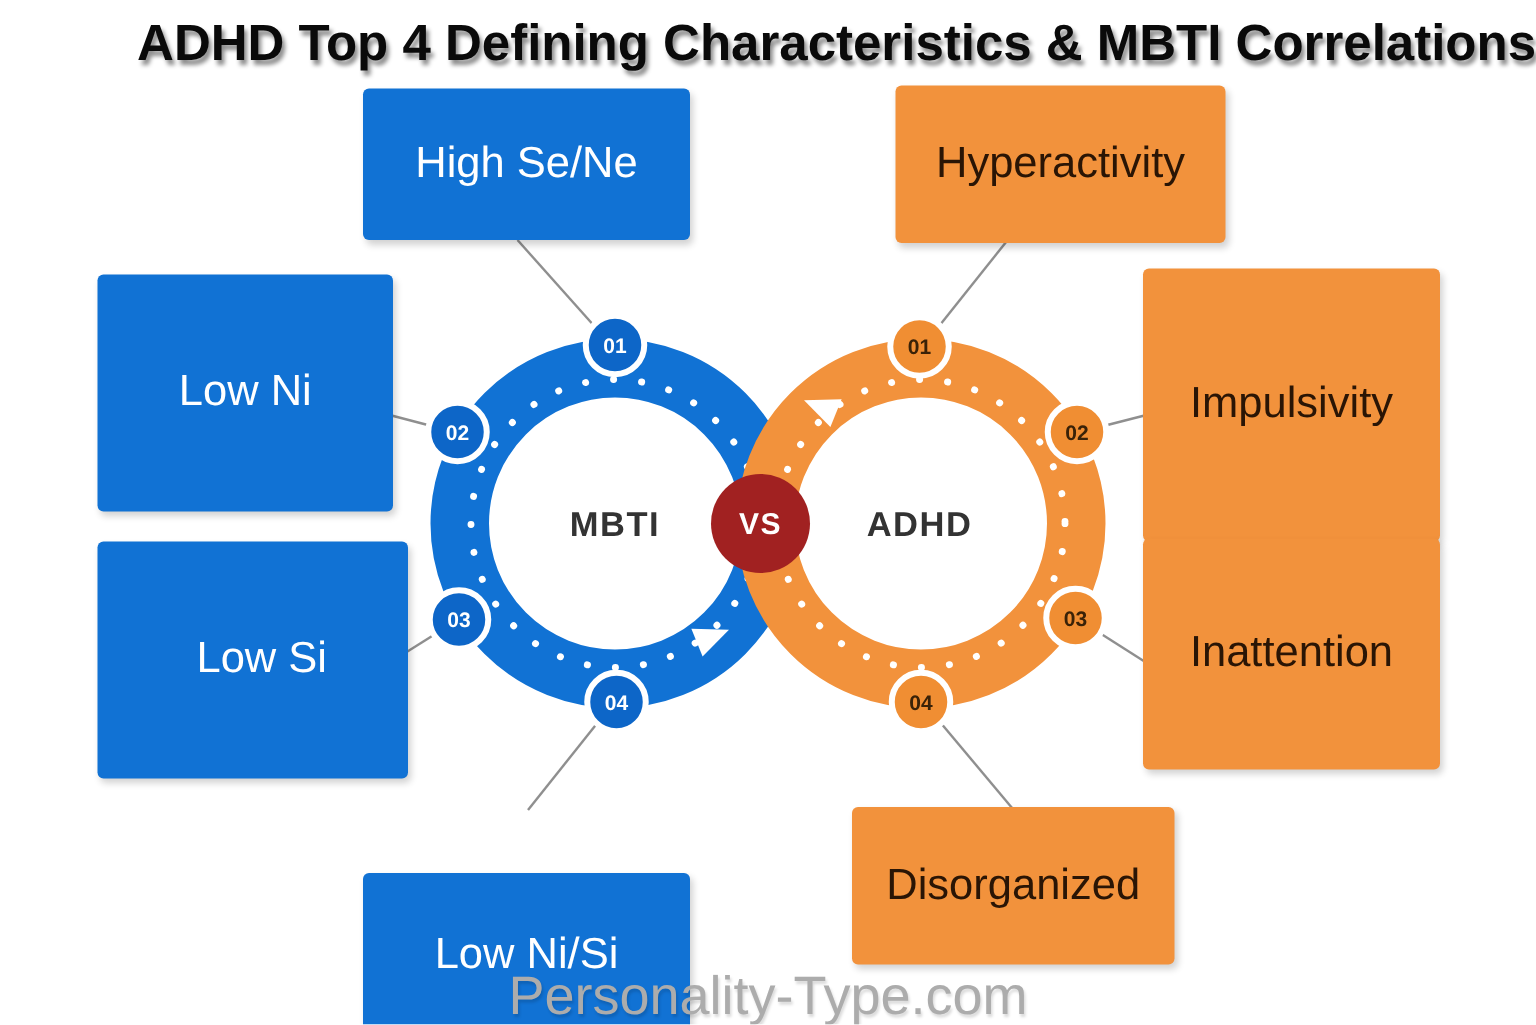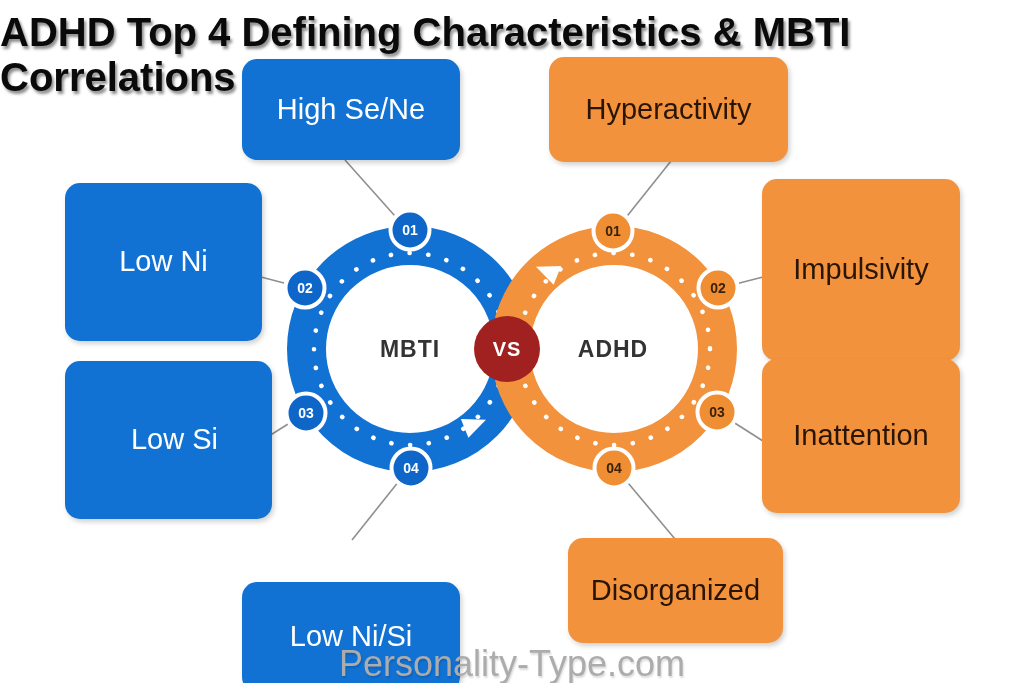--- a/index.html
+++ b/index.html
@@ -1,27 +1,27 @@
 <!DOCTYPE html>
 <html><head>
 <meta charset="utf-8">
 <style>
   html,body{margin:0;padding:0;background:#ffffff;}
   #canvas{
     position:relative;width:1024px;height:683px;background:#ffffff;overflow:hidden;
     font-family:"Liberation Sans",sans-serif;
   }
   #title{
-    position:absolute;top:10px;left:0;width:1024px;text-align:left;
-    font-size:40px;font-weight:bold;color:#0a0a0a;letter-spacing:0px;
+    position:absolute;top:10px;left:0;width:1024px;text-align:right;
+    font-size:34px;font-weight:bold;color:#0a0a0a;letter-spacing:0px;
     text-shadow:2px 3px 3px rgba(0,0,0,0.45);
   }
   .box{
     position:absolute;display:flex;align-items:center;justify-content:center;
-    border-radius:15px;font-size:29px;line-height:1.1;text-align:center;
+    border-radius:4px;font-size:29px;line-height:1.1;text-align:center;
     box-shadow:2px 3px 5px rgba(0,0,0,0.18);
   }
   .box.blue{background:#1172D4;color:#ffffff;}
   .box.orange{background:#F2923C;color:#2a1505;}
   #svg-layer{position:absolute;left:0;top:0;}
   .connector{stroke:#8f8f8f;stroke-width:1.6;}
   .ring-blue{fill:none;stroke:#1172D4;stroke-width:39;}
   .ring-orange{fill:none;stroke:#F2923C;stroke-width:39;}
   .dotted{fill:none;stroke:#ffffff;stroke-width:4.6;stroke-linecap:round;stroke-dasharray:0.1 18.7;}
   .badge-blue{fill:#0D66C8;stroke:#ffffff;stroke-width:4;}
@@ -32,21 +32,21 @@
   .ring-label{font-size:23px;font-weight:bold;fill:#333333;text-anchor:middle;letter-spacing:1px;}
   .vs-circle{fill:#A12121;}
   .vs-text{font-size:20px;font-weight:bold;fill:#ffffff;text-anchor:middle;letter-spacing:1px;}
   .arrow{fill:#ffffff;}
   #watermark{
     position:absolute;top:643px;left:0;width:1024px;text-align:center;
     font-size:36px;color:#ACACAC;text-shadow:1px 2px 2px rgba(0,0,0,0.15);
   }
   
   #box-high-se-ne{left:242px;top:59px;width:218px;height:101px;}
-  #box-hyperactivity{left:549px;top:57px;width:239px;height:105px;align-items:center;}
+  #box-hyperactivity{left:597px;top:57px;width:220px;height:105px;align-items:center;}
   #box-low-ni{left:65px;top:183px;width:197px;height:158px;}
   #box-impulsivity{left:762px;top:179px;width:198px;height:182px;}
   #box-low-si{left:65px;top:361px;width:195px;height:158px;padding-left:12px;}
   #box-inattention{left:762px;top:359px;width:198px;height:154px;}
   #box-low-ni-si{left:242px;top:538px;width:218px;height:110px;margin-top:44px;}
   #box-disorganized{left:568px;top:538px;width:215px;height:105px;}
 </style>
 </head>
 <body>
 

